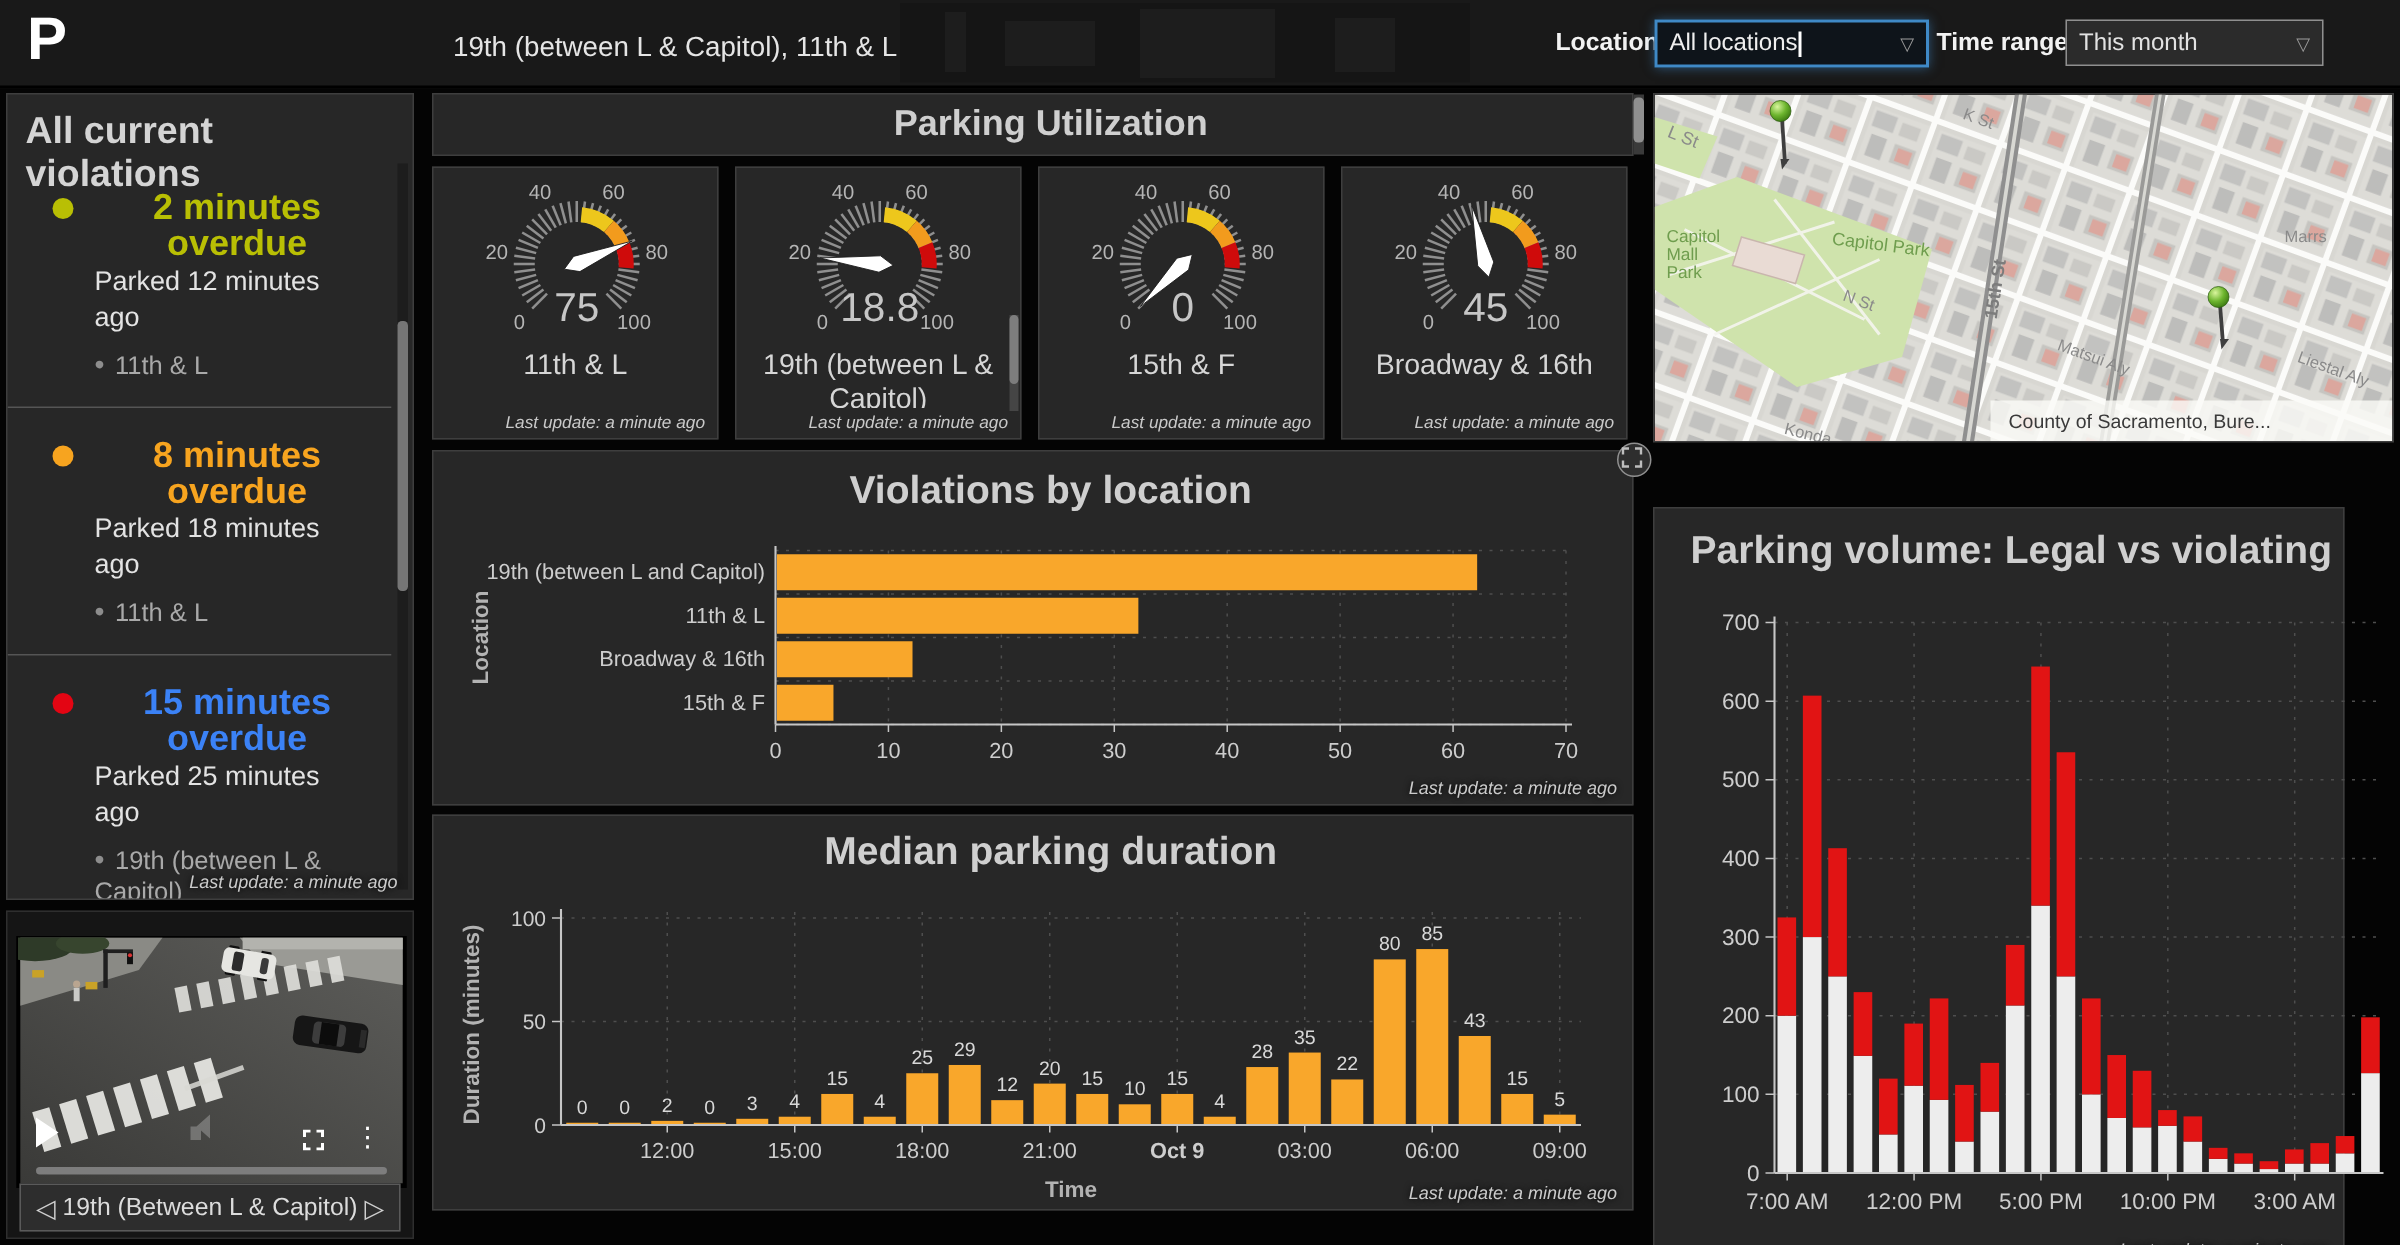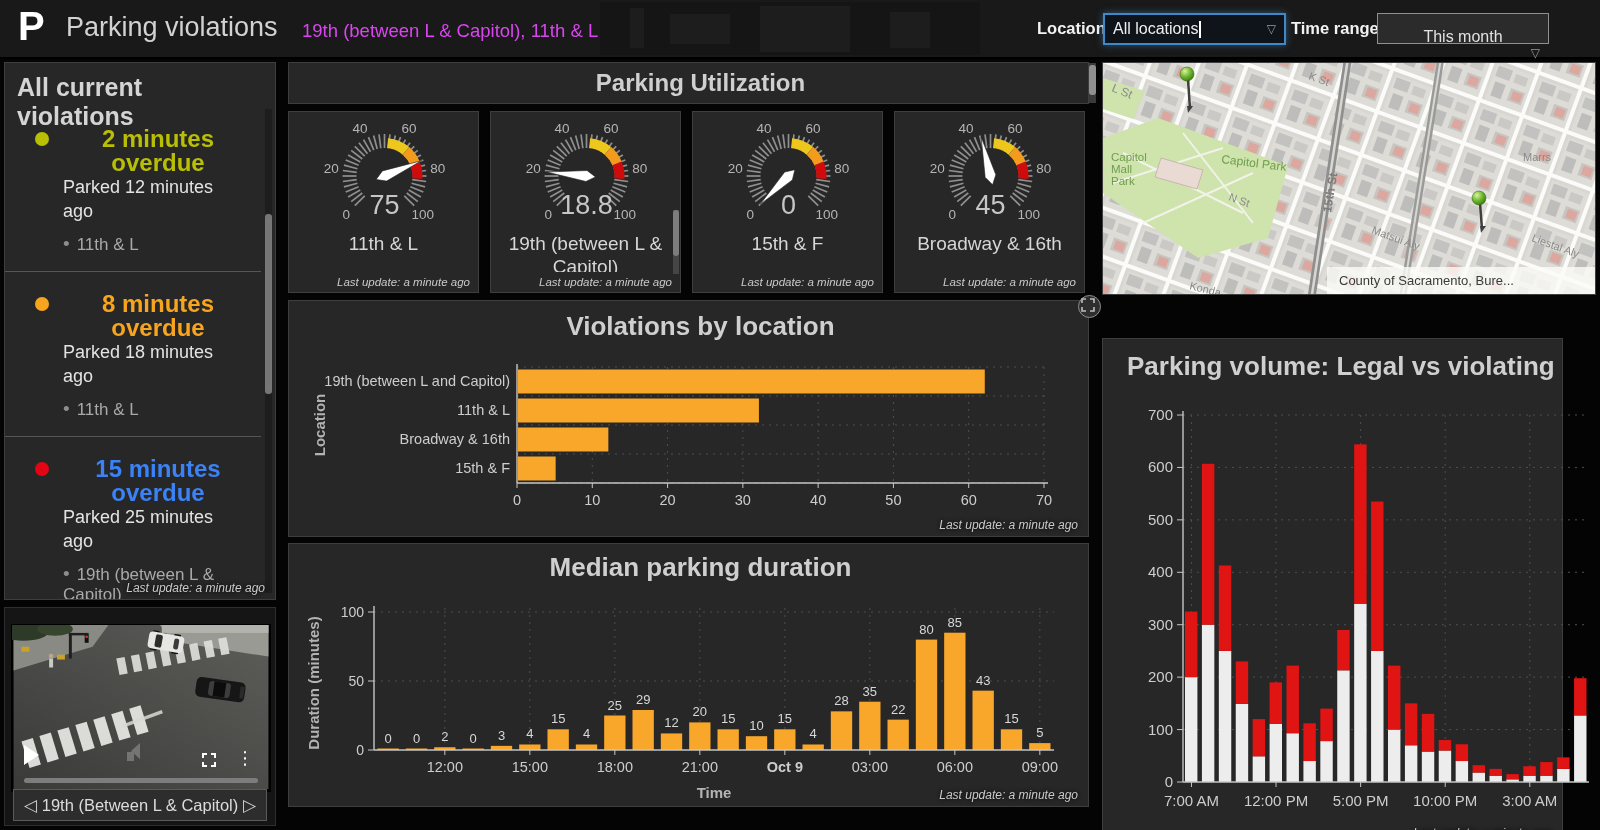--- a/index.html
+++ b/index.html
@@ -5,25 +5,25 @@
   html,body{margin:0;padding:0;background:#000;}
   .stage{position:relative;width:1600px;height:830px;background:#040404;font-family:"Liberation Sans",sans-serif;overflow:hidden;}
   .panel{position:absolute;background:#272727;border:1px solid #3e3e3e;box-sizing:border-box;}
   .footer-update{position:absolute;right:10px;bottom:4px;font-style:italic;font-size:12px;color:#cbcbcb;z-index:4;text-shadow:0 0 4px #000;}
   
   .hdr{position:absolute;left:0;top:0;width:1600px;height:57px;background:#191919;border-bottom:2px solid #000;}
   .hdr-art{position:absolute;left:600px;top:2px;width:380px;height:53px;background:#151515;opacity:.8;}
   .hdr-art i{position:absolute;background:#1e1e1e;}
   .logo{position:absolute;left:18px;top:4px;font-size:40px;font-weight:800;color:#fff;}
   .title{position:absolute;left:66px;top:12px;font-size:27px;color:#d2d2d2;}
-  .subtitle{position:absolute;left:302px;top:20px;font-size:18.5px;color:#d946ef;text-align:right;}
+  .subtitle{position:absolute;left:302px;top:20px;font-size:18.5px;color:#e5e5e5;text-align:right;}
   .hlabel{position:absolute;top:19px;font-weight:bold;font-size:16.5px;color:#f2f2f2;}
   .select{position:absolute;top:13px;height:31px;box-sizing:border-box;font-size:16px;display:flex;align-items:center;padding:14px 8px;cursor:pointer;}
   .sel-loc{left:1103px;width:183px;background:#0e141a;border:2px solid #3f89c6;box-shadow:0 0 7px rgba(63,137,198,.55);color:#efefef;}
-  .sel-time{left:1377px;width:172px;background:#2b2b2b;border:1px solid #8f8f8f;color:#e2e2e2;flex-direction:column;}
+  .sel-time{left:1377px;width:172px;background:#2b2b2b;border:1px solid #8f8f8f;color:#e2e2e2;}
   .caret{display:inline-block;width:1.5px;height:17px;background:#fff;margin-left:1px;}
   .chev{margin-left:auto;color:#9a9a9a;font-size:12px;}
   
   .vp-title{padding:10px 12px 0 12px;font-size:25px;font-weight:bold;color:#d4d4d4;}
   .v-list{position:absolute;left:0;top:44px;width:256px;height:492px;overflow:hidden;}
   .v-item{display:flex;padding:20px 8px 16px 0;}
   .v-item+.v-item{border-top:1px solid #555;}
   .v-dot{flex:0 0 14px;width:14px;height:14px;border-radius:7px;margin:5px 14px 0 30px;}
   .v-overdue{font-weight:bold;font-size:24px;line-height:24px;text-align:center;}
   .v-parked{font-size:18px;line-height:24px;color:#e3e3e3;width:160px;}
@@ -58,21 +58,20 @@
 <div class="stage">
 
   <div class="hdr">
     <div class="hdr-art">
       <i style="left:30px;top:6px;width:14px;height:40px;"></i>
         <i style="left:70px;top:12px;width:60px;height:30px;"></i>
         <i style="left:160px;top:4px;width:90px;height:46px;"></i>
         <i style="left:290px;top:10px;width:40px;height:36px;"></i>
     </div>
     <div class="logo">P</div>
-    <div class="title">Parking violations</div>
     <div class="subtitle">19th (between L &amp; Capitol), 11th &amp; L</div>
     <div class="hlabel" style="left:1037px;">Location</div>
     <div class="select sel-loc">
       <span>All locations</span>
         <span class="caret"></span>
       <span class="chev">▽</span>
     </div>
     <div class="hlabel" style="left:1291px;">Time range</div>
     <div class="select sel-time">
       <span>This month</span>

